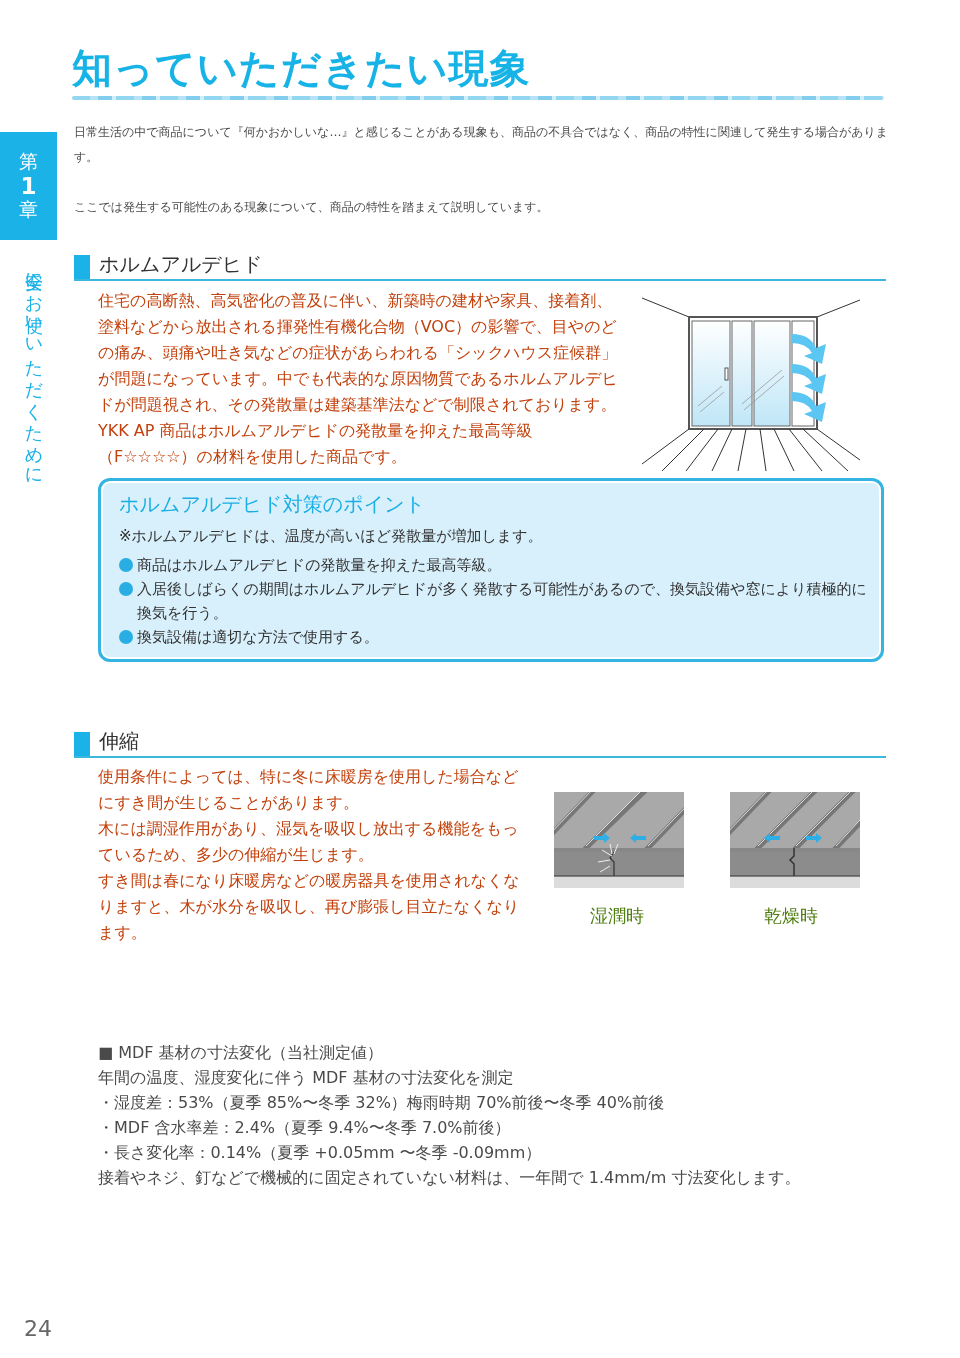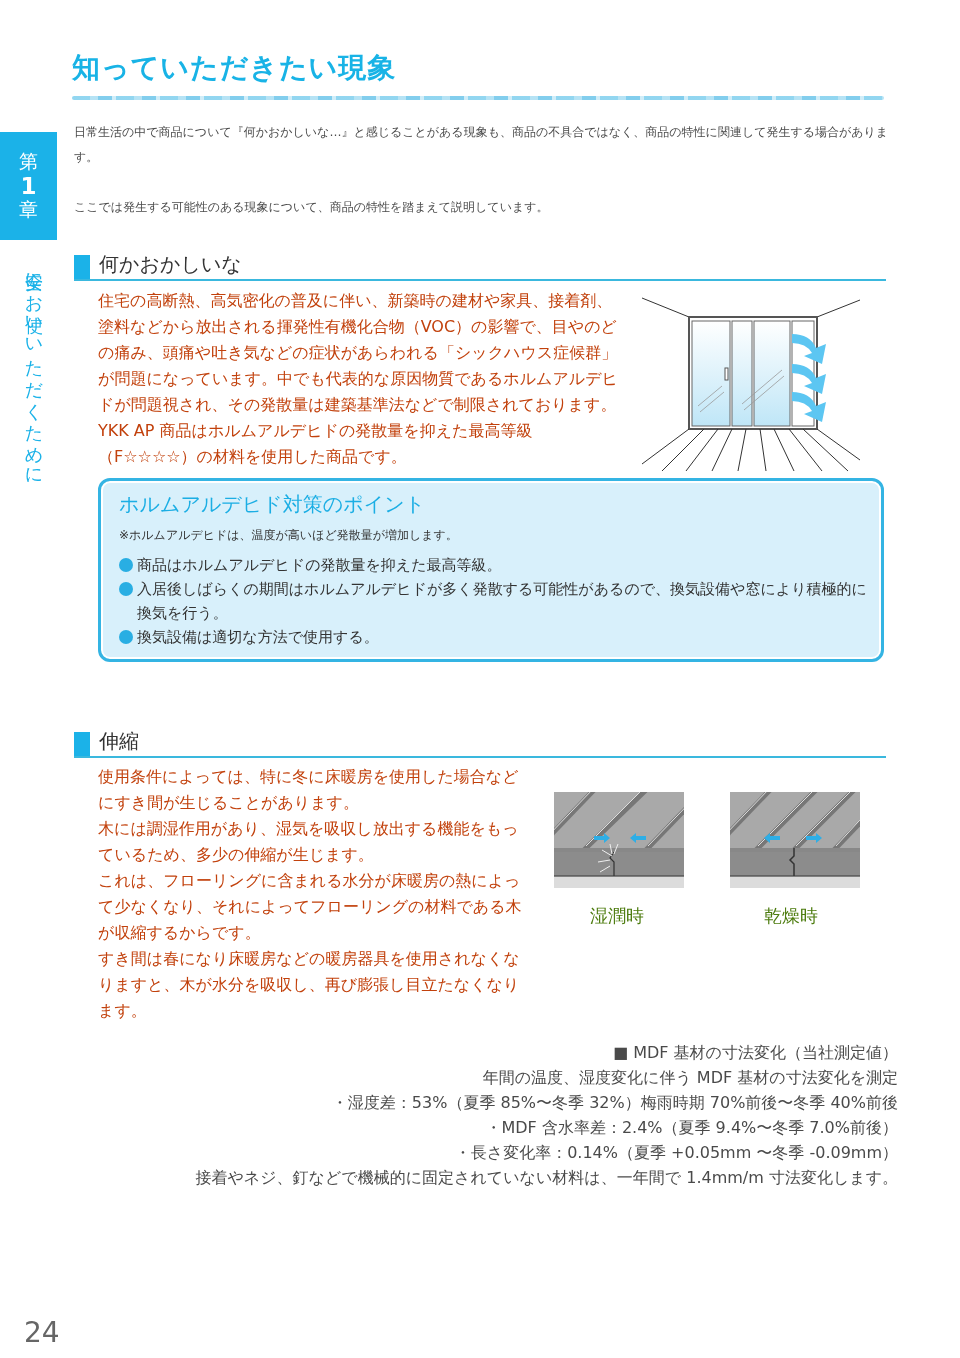--- a/index.html
+++ b/index.html
@@ -1,20 +1,20 @@
 <!DOCTYPE html>
 <html><head>
 <meta charset="utf-8">
 <style>
   html,body{margin:0;padding:0;background:#fff;}
   body{width:960px;height:1358px;position:relative;overflow:hidden;
        font-family:"DejaVu Sans","Liberation Sans",sans-serif;color:#4a4a4a;}
   .abs{position:absolute;}
   
-  .page-title{left:72px;top:40px;font-size:28px;font-weight:bold;color:#18b3e6;letter-spacing:1px;line-height:56px;}
+  .page-title{left:72px;top:40px;font-size:40px;font-weight:bold;color:#18b3e6;letter-spacing:1px;line-height:56px;}
   .title-rule{left:72px;top:96px;width:812px;height:4px;
      background:repeating-linear-gradient(90deg,#7fcfee 0 18px,#a9def3 18px 26px,#6cc5ea 26px 40px,#c8eaf7 40px 44px);
      opacity:.85;border-radius:2px;}
   
   .chapter-tab{left:0;top:132px;width:57px;height:108px;background:#1bb2e8;color:#fff;
      display:flex;flex-direction:column;align-items:center;justify-content:center;line-height:1.15;}
   .chapter-tab .c1{font-size:19px;}
   .chapter-tab .c2{font-size:23px;font-weight:bold;}
   .chapter-tab .c3{font-size:19px;}
   .vertical-label{left:22px;top:258px;width:24px;font-size:18px;color:#1bb2e8;
@@ -27,28 +27,28 @@
   .section-head{left:74px;height:30px;width:812px;border-bottom:2px solid #3ab8de;}
   .section-head .bar{position:absolute;left:0;top:6px;width:16px;height:24px;background:#1bb2e8;}
   .section-head .txt{position:absolute;left:25px;top:1px;font-size:20px;color:#333;line-height:28px;}
   
   .body-text{font-size:16px;line-height:26px;color:#c2410c;}
   .body-text p{margin:0;}
   
   .point-box{left:98px;top:478px;width:786px;height:184px;border:3px solid #34b4e3;border-radius:12px;
      background:#d8f0fb;box-shadow:inset 0 0 0 2px #fff;box-sizing:border-box;}
   .point-box .ptitle{position:absolute;left:18px;top:10px;font-size:20px;color:#1baee4;}
-  .point-box .pnote{position:absolute;left:18px;top:46px;font-size:12px;color:#333;}
+  .point-box .pnote{position:absolute;left:18px;top:46px;font-size:15px;color:#333;}
   .point-box ul{position:absolute;left:18px;top:72px;margin:0;padding:0;list-style:none;width:760px;}
   .point-box li{font-size:15px;line-height:24px;color:#333;padding-left:18px;position:relative;}
   .point-box li .dot{position:absolute;left:0;top:5px;width:14px;height:14px;border-radius:50%;background:#29aee3;}
   
   .cap{font-size:18px;color:#4d7c0f;}
-  .footer-num{left:24px;top:1316px;font-size:28px;color:#666;}
-  .mdf{left:98px;top:1040px;width:800px;font-size:16px;line-height:25px;color:#4a4a4a;text-align:right;}
+  .footer-num{left:24px;top:1316px;font-size:22px;color:#666;}
+  .mdf{left:98px;top:1040px;width:800px;font-size:16px;line-height:25px;color:#4a4a4a;}
   .mdf div{white-space:nowrap;}
 </style>
 </head>
 <body>
 
 <div class="abs page-title">知っていただきたい現象</div>
 <div class="abs title-rule"></div>
 
 <div class="abs chapter-tab">
   <span class="c1">第</span>
@@ -57,21 +57,21 @@
 </div>
 <div class="abs vertical-label">安全にお使いいただくために</div>
 
 <div class="abs intro">
   <p>日常生活の中で商品について『何かおかしいな…』と感じることがある現象も、商品の不具合ではなく、商品の特性に関連して発生する場合があります。</p>
   <p>ここでは発生する可能性のある現象について、商品の特性を踏まえて説明しています。</p>
 </div>
 
 <div class="abs section-head" style="top:249px;">
   <span class="bar"></span>
-  <span class="txt">何かおかしいな</span>
+  <span class="txt">ホルムアルデヒド</span>
 </div>
 
 <div class="abs body-text" style="left:98px;top:288px;width:520px;">
   <p>住宅の高断熱、高気密化の普及に伴い、新築時の建材や家具、接着剤、塗料などから放出される揮発性有機化合物（VOC）の影響で、目やのどの痛み、頭痛や吐き気などの症状があらわれる「シックハウス症候群」が問題になっています。中でも代表的な原因物質であるホルムアルデヒドが問題視され、その発散量は建築基準法などで制限されております。</p>
   <p>YKK AP 商品はホルムアルデヒドの発散量を抑えた最高等級（F☆☆☆☆）の材料を使用した商品です。</p>
 </div>
 
 <div class="abs" style="left:634px;top:286px;width:226px;height:190px;">
   <svg width="226" height="190" viewBox="0 0 226 190">
     <defs>
@@ -126,21 +126,20 @@
 </div>
 
 <div class="abs section-head" style="top:726px;">
   <span class="bar"></span>
   <span class="txt">伸縮</span>
 </div>
 
 <div class="abs body-text" style="left:98px;top:764px;width:430px;">
   <p>使用条件によっては、特に冬に床暖房を使用した場合などにすき間が生じることがあります。</p>
   <p>木には調湿作用があり、湿気を吸収し放出する機能をもっているため、多少の伸縮が生じます。</p>
-  <p>これは、フローリングに含まれる水分が床暖房の熱によって少なくなり、それによってフローリングの材料である木が収縮するからです。</p>
   <p>すき間は春になり床暖房などの暖房器具を使用されなくなりますと、木が水分を吸収し、再び膨張し目立たなくなります。</p>
 </div>
 
 <div class="abs" style="left:554px;top:792px;width:130px;height:96px;">
   <svg width="130" height="96" viewBox="0 0 130 96">
     <rect x="0" y="0" width="130" height="60" fill="#a9a9a9"></rect>
     <g stroke="#777" stroke-width="5">
       <line x1="-10" y1="50" x2="40" y2="-2"></line>
       <line x1="30" y1="58" x2="92" y2="-2"></line>
       <line x1="92" y1="58" x2="150" y2="-2"></line>

